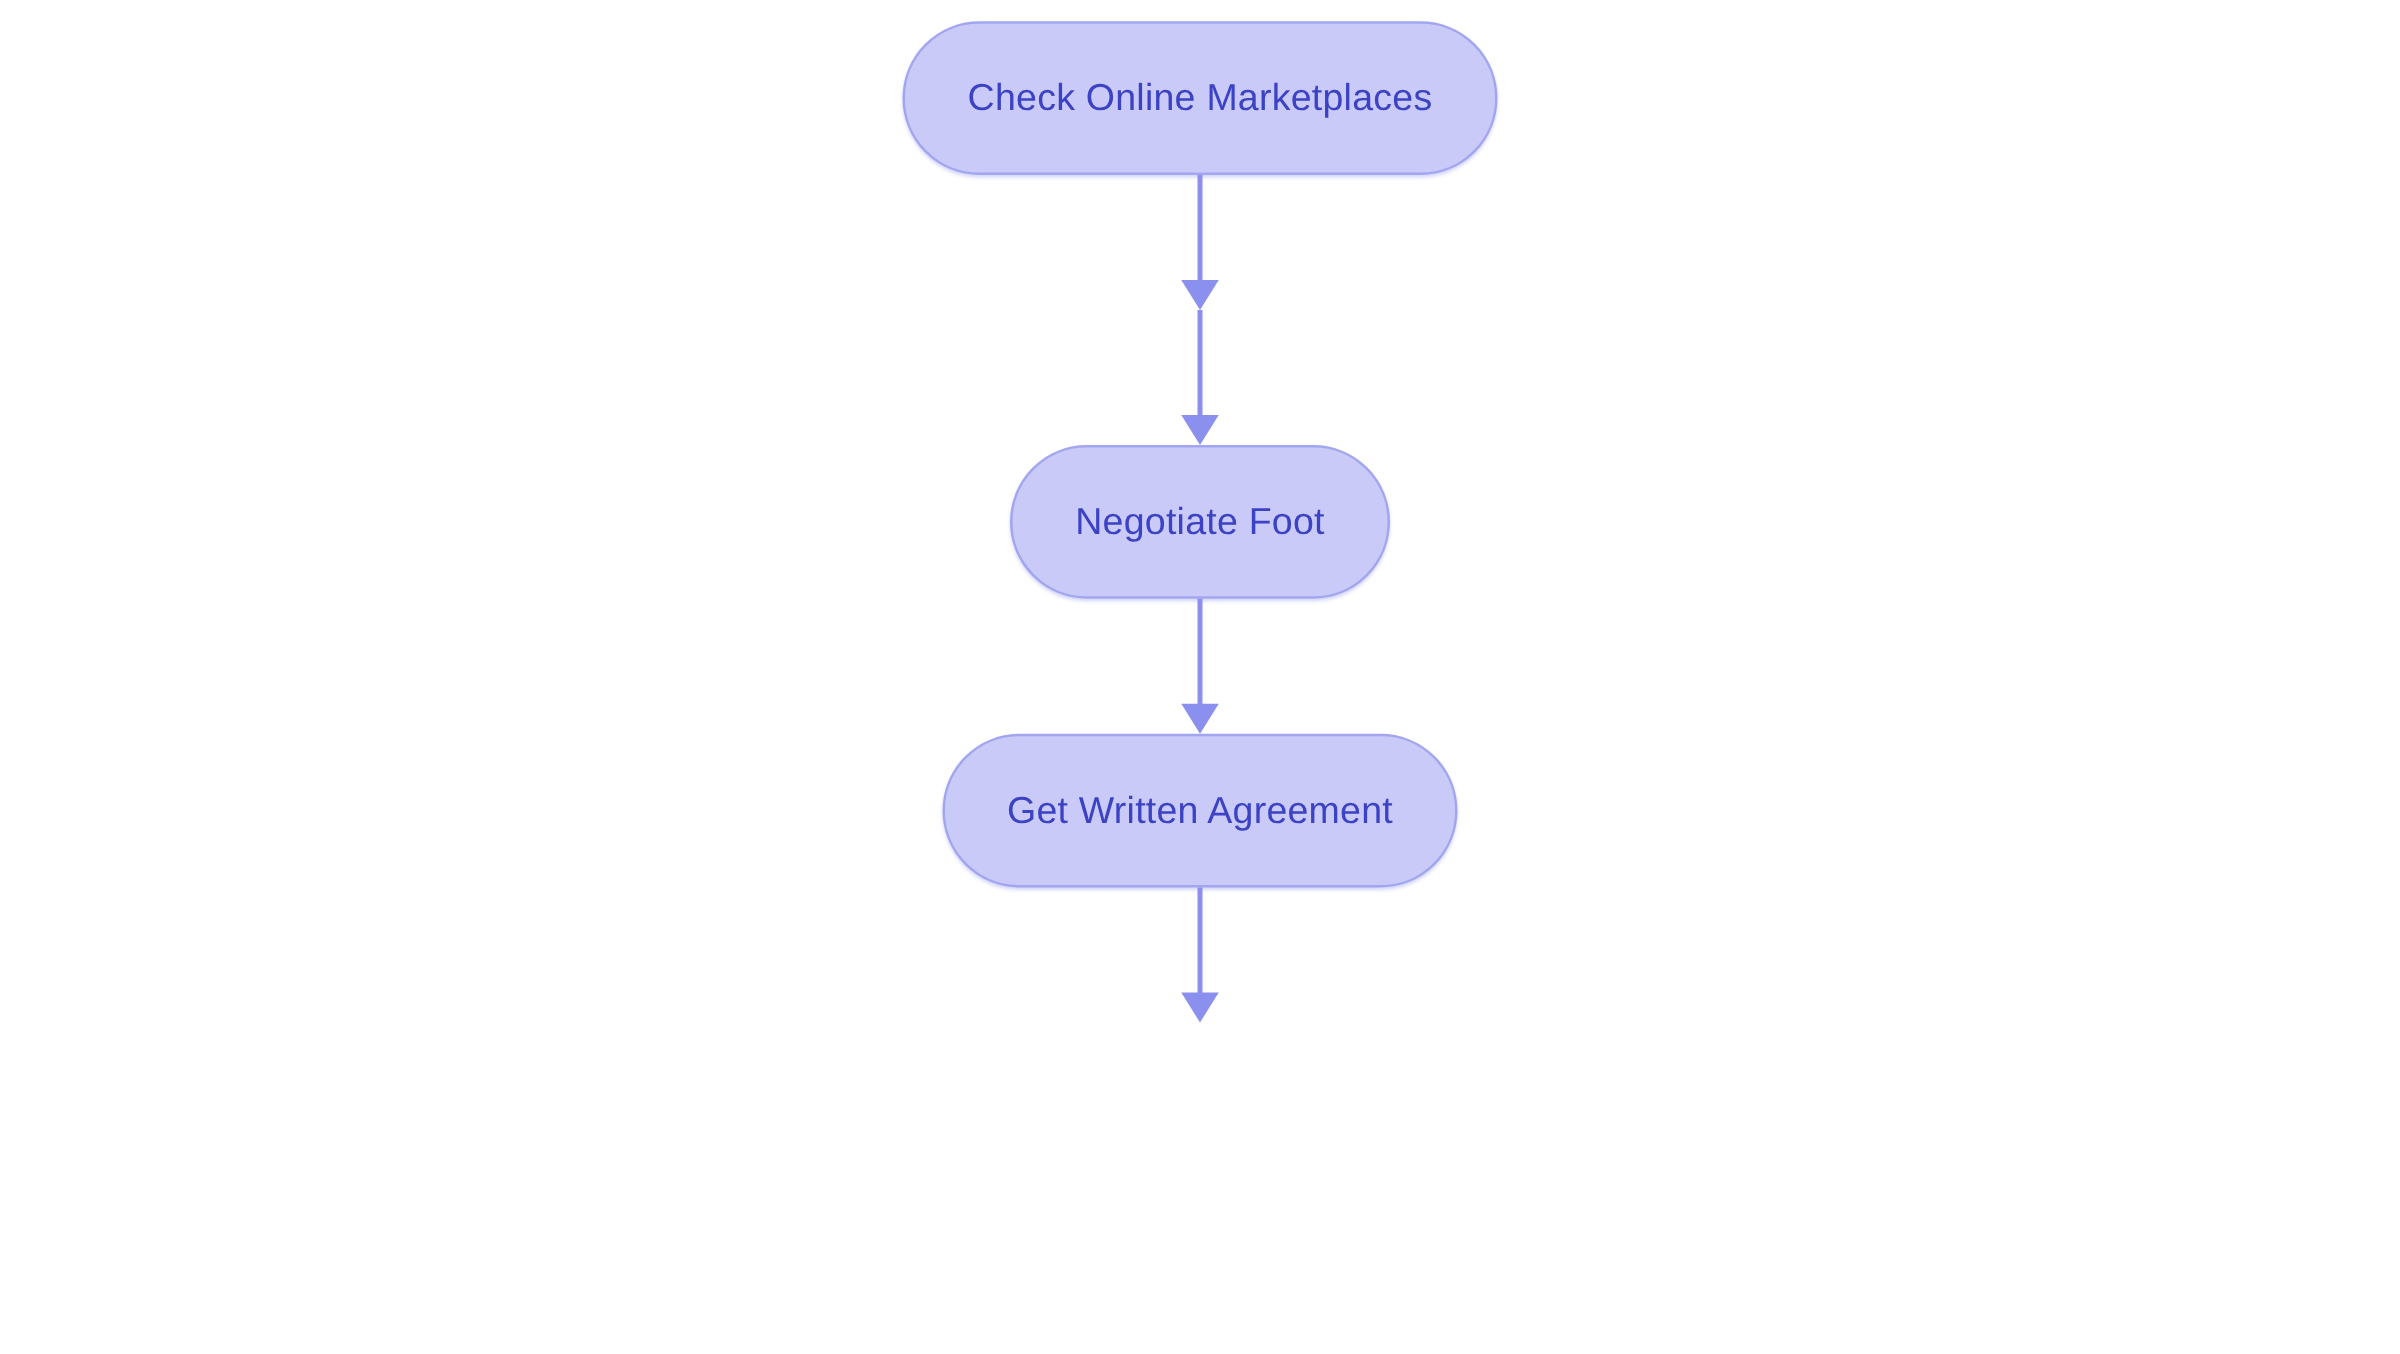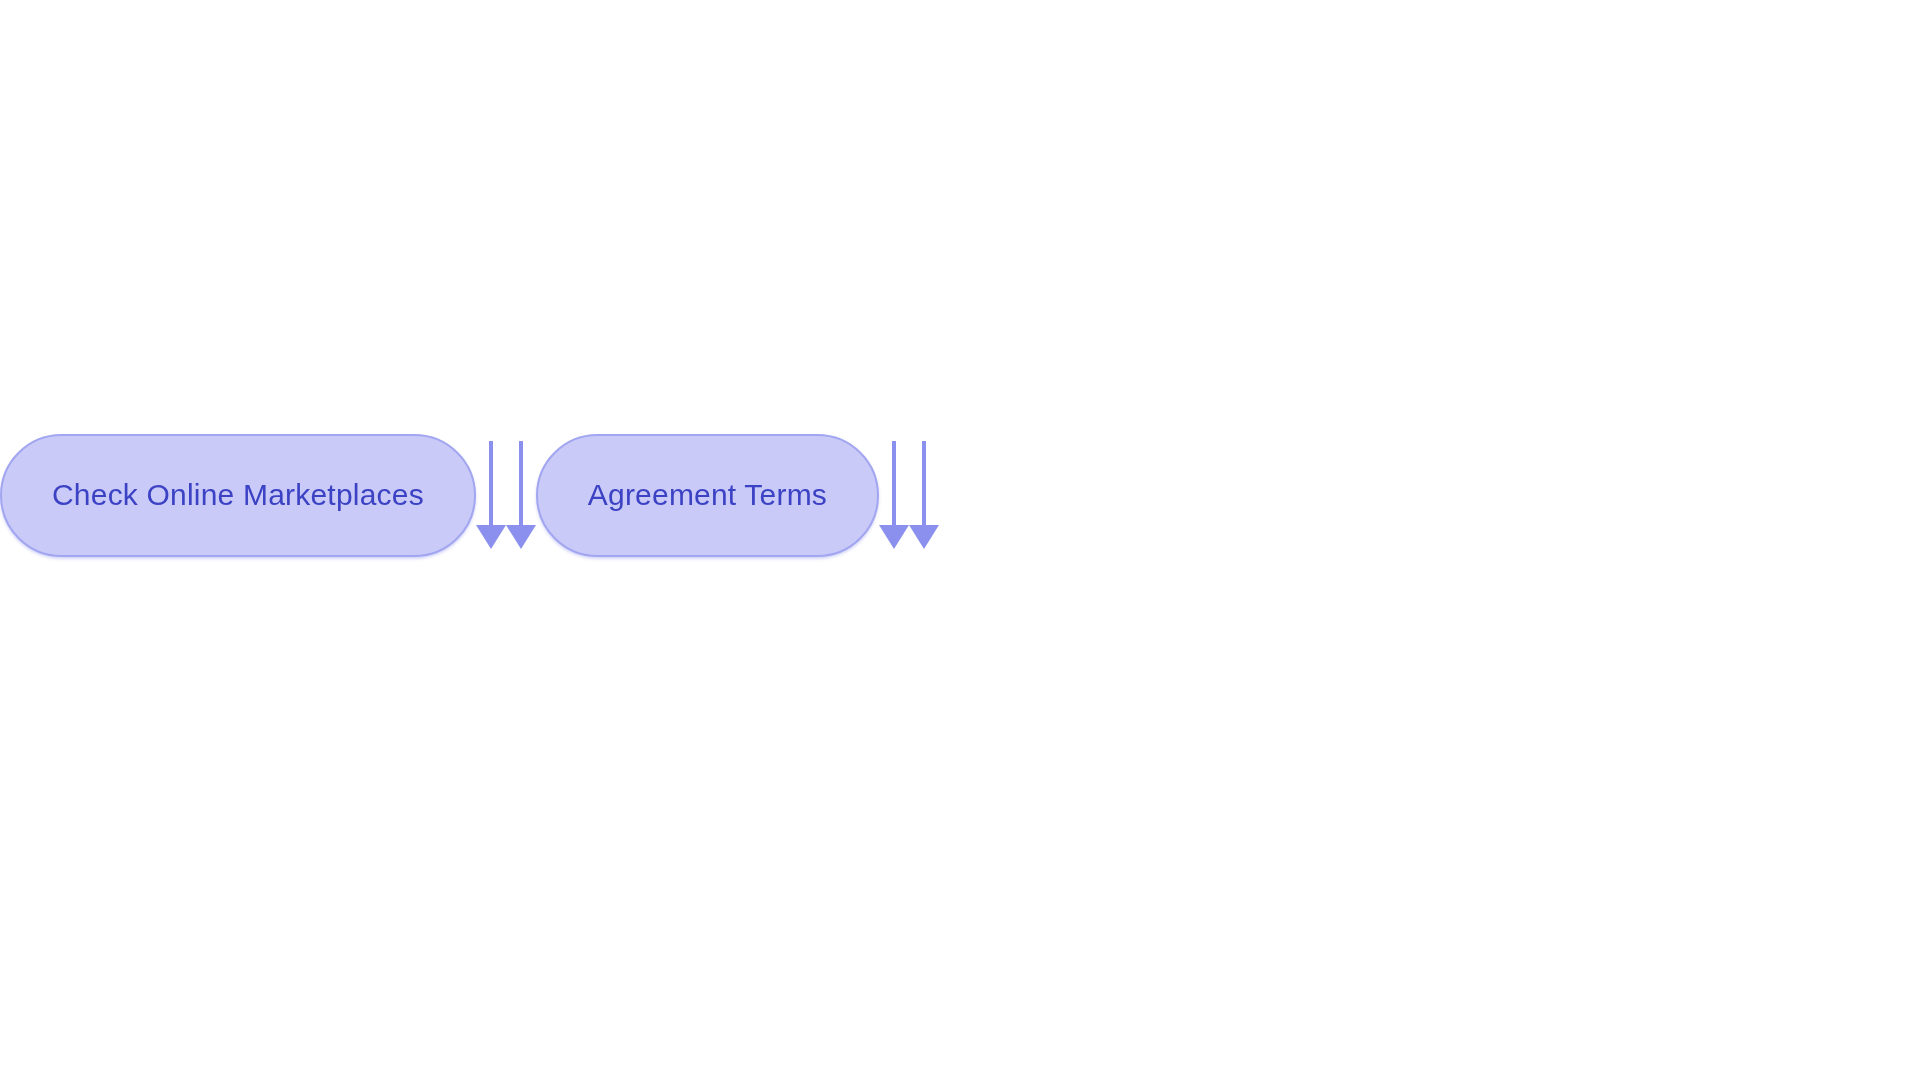--- a/index.html
+++ b/index.html
@@ -8,21 +8,21 @@
     background: #ffffff;
     font-family: "Liberation Sans", sans-serif;
   }
   .canvas {
     position: relative;
     width: 1920px;
     height: 973px;
     background: #ffffff;
     overflow: hidden;
     display: flex;
-    flex-direction: row;
+    flex-direction: column;
     align-items: center;
     padding-top: 17px;
     box-sizing: border-box;
   }
   .node {
     height: 123px;
     border-radius: 61.5px;
     background: #c9caf8;
     border: 2px solid #a2a6f0;
     color: #3c42c4;
@@ -73,28 +73,31 @@
     <div class="arrow-head"></div>
   </div>
 
 
   <div class="arrow">
     <div class="arrow-line"></div>
     <div class="arrow-head"></div>
   </div>
 
   <div class="node">
-    <span>Agreement Terms</span>
+    <span>Negotiate Foot</span>
   </div>
 
   <div class="arrow">
     <div class="arrow-line"></div>
     <div class="arrow-head"></div>
   </div>
 
+  <div class="node">
+    <span>Get Written Agreement</span>
+  </div>
 
   <div class="arrow">
     <div class="arrow-line"></div>
     <div class="arrow-head"></div>
   </div>
 
 
 </div>
 
 </body></html>

